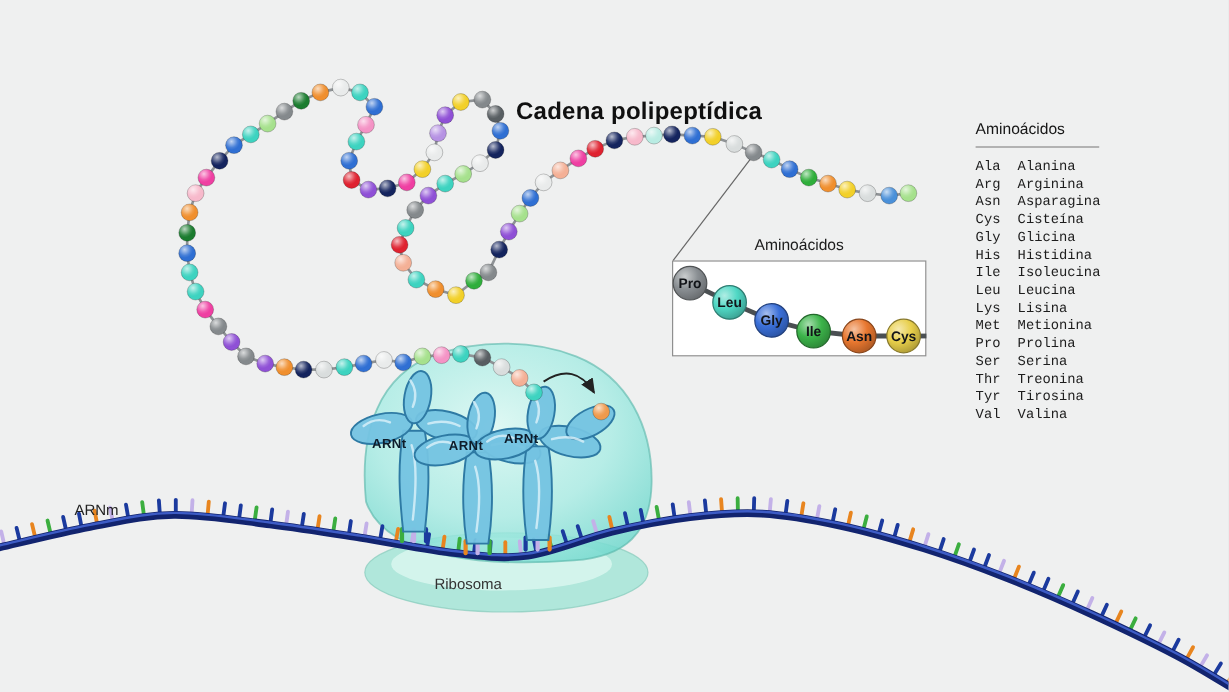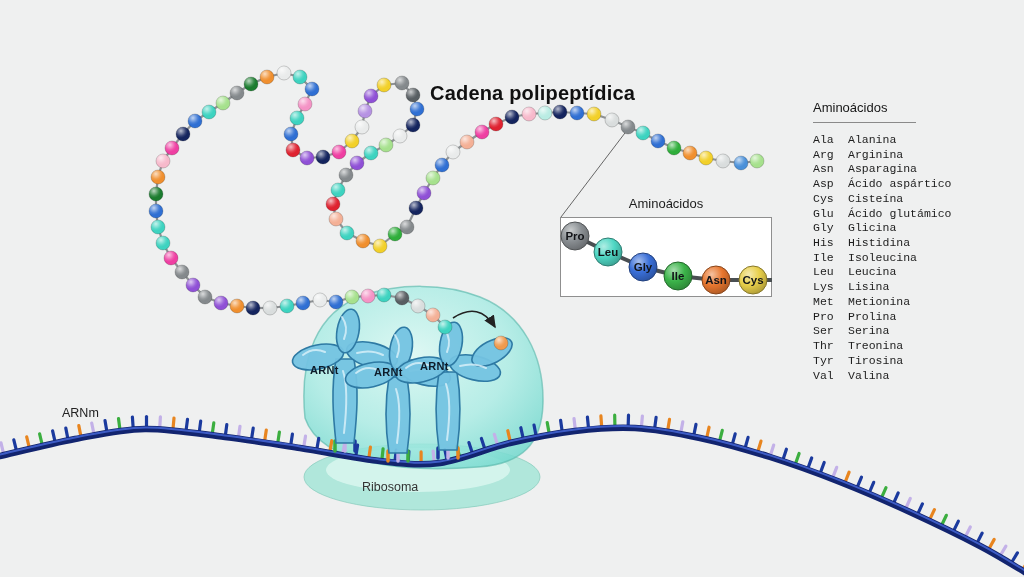--- a/index.html
+++ b/index.html
@@ -5,21 +5,21 @@
   html,body{margin:0;padding:0;background:#dfe1e1;}
   #stage{
     position:relative;width:1024px;height:577px;overflow:hidden;
     background:#eff0f0;
     font-family:"Liberation Sans", sans-serif;
   }
   #scene{position:absolute;left:0;top:0;z-index:2;}
   .overlay{position:absolute;z-index:3;pointer-events:none;}
   #main-title{left:430px;top:82px;width:290px;
     font-size:20px;font-weight:bold;color:#101010;letter-spacing:.2px;}
-  #arnm-label{left:62px;top:406px;font-size:12.5px;color:#222;}
+  #arnm-label{left:62px;top:418px;font-size:12.5px;color:#222;}
   #ribosoma-label{left:362px;top:480px;width:120px;
     font-size:12.5px;color:#333;}
   .arnt-label{position:absolute;z-index:3;font-size:11px;font-weight:bold;
     color:#0e1c2a;letter-spacing:.3px;pointer-events:none;}
   #inset-box{position:absolute;z-index:1;left:560px;top:217px;width:212px;height:80px;
     background:#ffffff;border:1.5px solid #8f8f8f;box-sizing:border-box;}
   #inset-title{left:560px;top:196px;width:212px;text-align:center;
     font-size:13px;color:#1c1c1c;}
   #legend{left:813px;top:100px;width:170px;z-index:3;}
   #legend .legend-title{font-size:13px;color:#161616;width:103px;
@@ -527,30 +527,22 @@
         </div>
         <div class="legend-row">
           <span>Arg</span>
           <span>Arginina</span>
         </div>
         <div class="legend-row">
           <span>Asn</span>
           <span>Asparagina</span>
         </div>
         <div class="legend-row">
-          <span>Asp</span>
-          <span>Ácido aspártico</span>
-        </div>
-        <div class="legend-row">
           <span>Cys</span>
           <span>Cisteína</span>
-        </div>
-        <div class="legend-row">
-          <span>Glu</span>
-          <span>Ácido glutámico</span>
         </div>
         <div class="legend-row">
           <span>Gly</span>
           <span>Glicina</span>
         </div>
         <div class="legend-row">
           <span>His</span>
           <span>Histidina</span>
         </div>
         <div class="legend-row">

